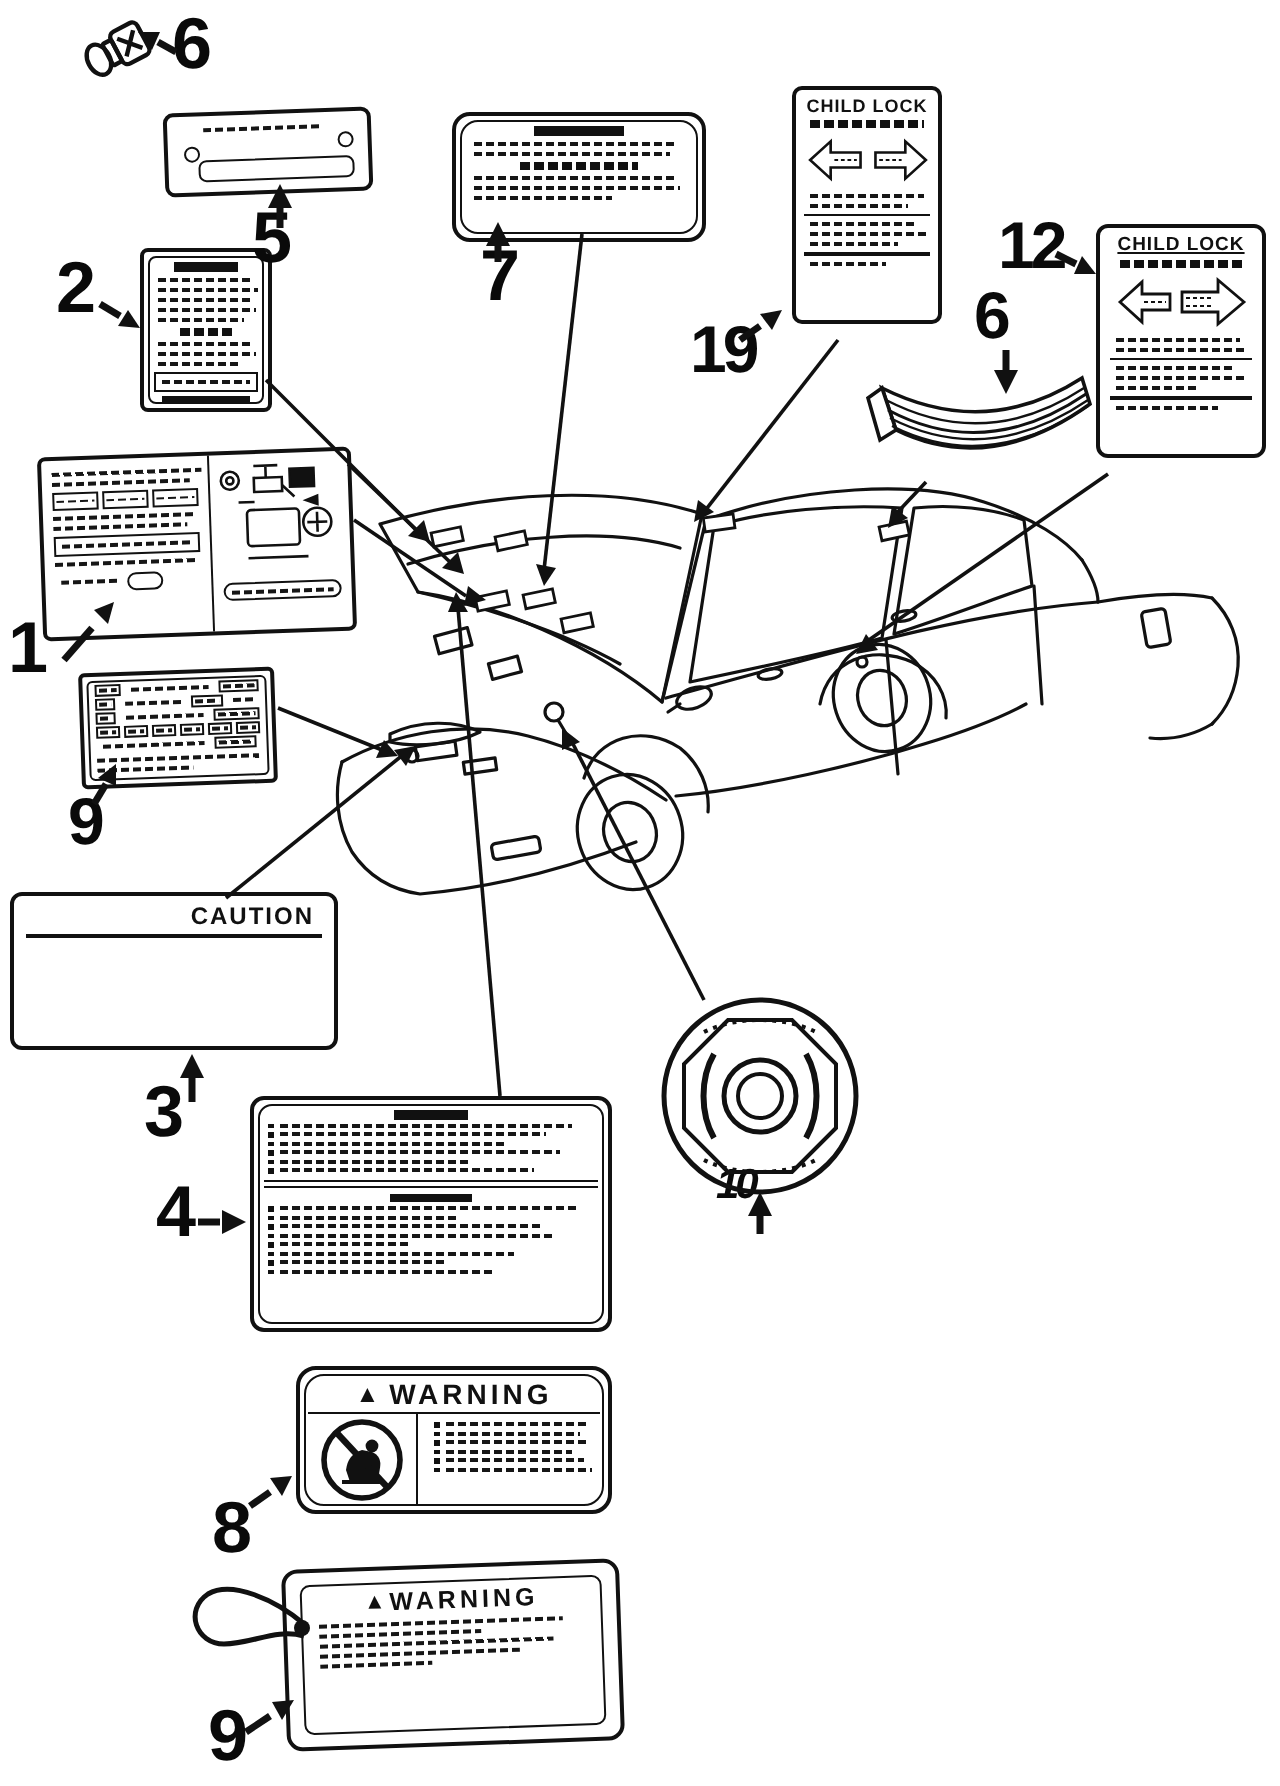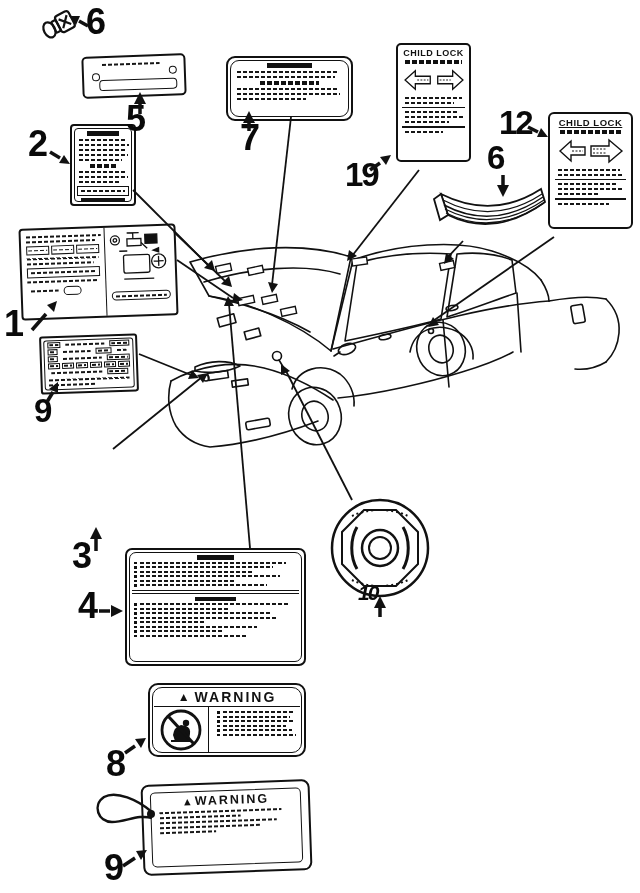--- a/index.html
+++ b/index.html
@@ -232,20 +232,24 @@
       <div class="cell" style="width:26%;">
           <div class="tl"></div>
         </div>
     </div>
     <div>
         <div class="tl" style="width: 92%;"></div>
         <div class="tl" style="width: 55%;"></div>
       </div>
   </div>
 
+  <div class="lbl" style="left:5px;top:446px;width:164px;height:79px;border-radius:6px;border-width:2.5px;padding:3px 6px;">
+    <div style="text-align:right;font-weight:700;font-size:12px;letter-spacing:1px;padding-right:4px;">CAUTION</div>
+    <div class="hr"></div>
+  </div>
 
   <div class="lbl" style="left:125px;top:548px;width:181px;height:118px;border-radius:7px;border-width:2.5px;padding:2px 3px;">
     <div class="inner"></div>
     <div class="blob" style="width:22%;height:4.5px;margin-top:3px;"></div>
     <div>
         <div class="brow">
           <div class="dot"></div>
           <div class="tl" style="width: 90%; margin: 0px;"></div>
         </div>
         <div class="brow">

